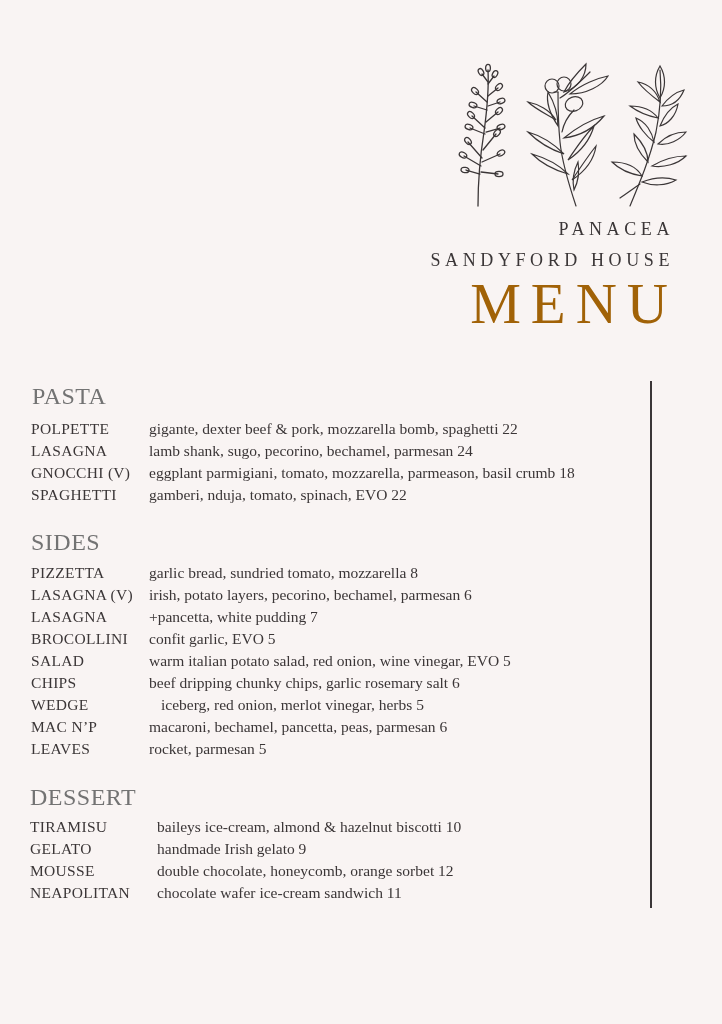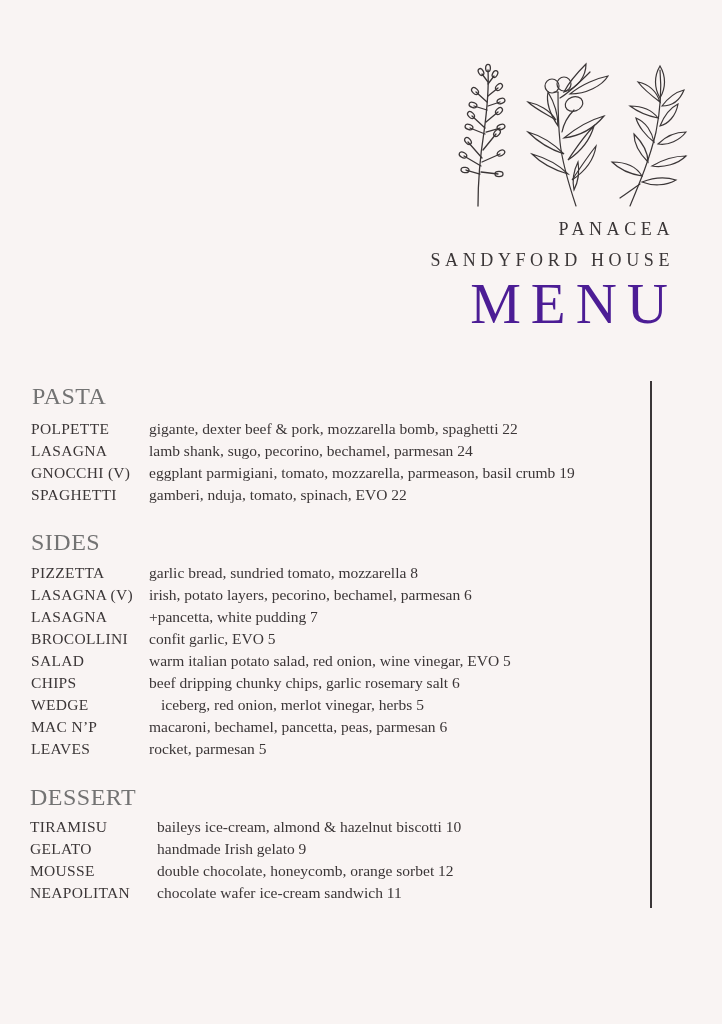--- a/index.html
+++ b/index.html
@@ -16,21 +16,21 @@
     position: absolute; right: 48px; 
     font-family: "Liberation Serif", "DejaVu Serif", serif;
     font-size: 18px; letter-spacing: 4.6px; color: #3b3637;
     white-space: nowrap;
   }
   .brand.name { top: 219px; }
   .brand.house { top: 250px; }
   .menu-title {
     position: absolute; right: 44px; top: 275px;
     font-family: "Liberation Serif", "DejaVu Serif", serif;
-    font-size: 57px; letter-spacing: 10px; color: #4c1d95;
+    font-size: 57px; letter-spacing: 10px; color: #a16207;
     line-height: 1; white-space: nowrap;
   }
   .divider {
     position: absolute; left: 650px; top: 381px; width: 1.5px; height: 527px;
     background: #3b3637;
   }
   .section { position: absolute; left: 0; width: 640px; }
   .section-title {
     position: absolute;
     font-family: "Liberation Serif", "DejaVu Serif", serif;
@@ -137,21 +137,21 @@
   <div class="row" style="left:31px; top:418px;">
     <span class="name">POLPETTE</span>
     <span class="desc" style="left:118px">gigante, dexter beef &amp; pork, mozzarella bomb, spaghetti 22</span>
   </div>
   <div class="row" style="left:31px; top:440px;">
     <span class="name">LASAGNA</span>
     <span class="desc" style="left:118px">lamb shank, sugo, pecorino, bechamel, parmesan 24</span>
   </div>
   <div class="row" style="left:31px; top:462px;">
     <span class="name">GNOCCHI (V)</span>
-    <span class="desc" style="left:118px">eggplant parmigiani, tomato, mozzarella, parmeason, basil crumb 19</span>
+    <span class="desc" style="left:118px">eggplant parmigiani, tomato, mozzarella, parmeason, basil crumb 18</span>
   </div>
   <div class="row" style="left:31px; top:484px;">
     <span class="name">SPAGHETTI</span>
     <span class="desc" style="left:118px">gamberi, nduja, tomato, spinach, EVO 22</span>
   </div>
 </div>
 
 <div class="section">
   <div class="section-title" style="left:31px; top:530px;">SIDES</div>
   <div class="row" style="left:31px; top:562px;">

